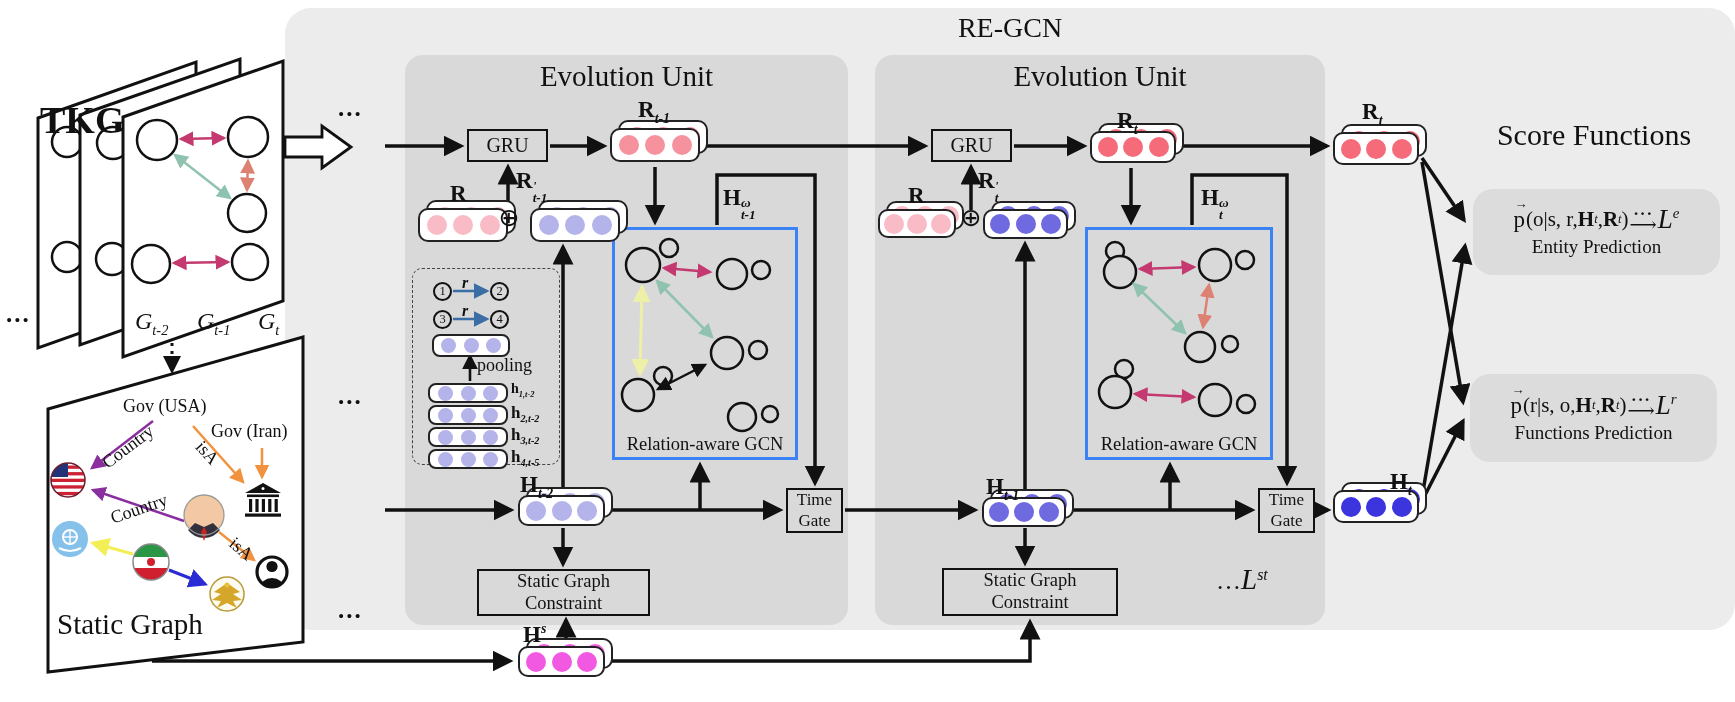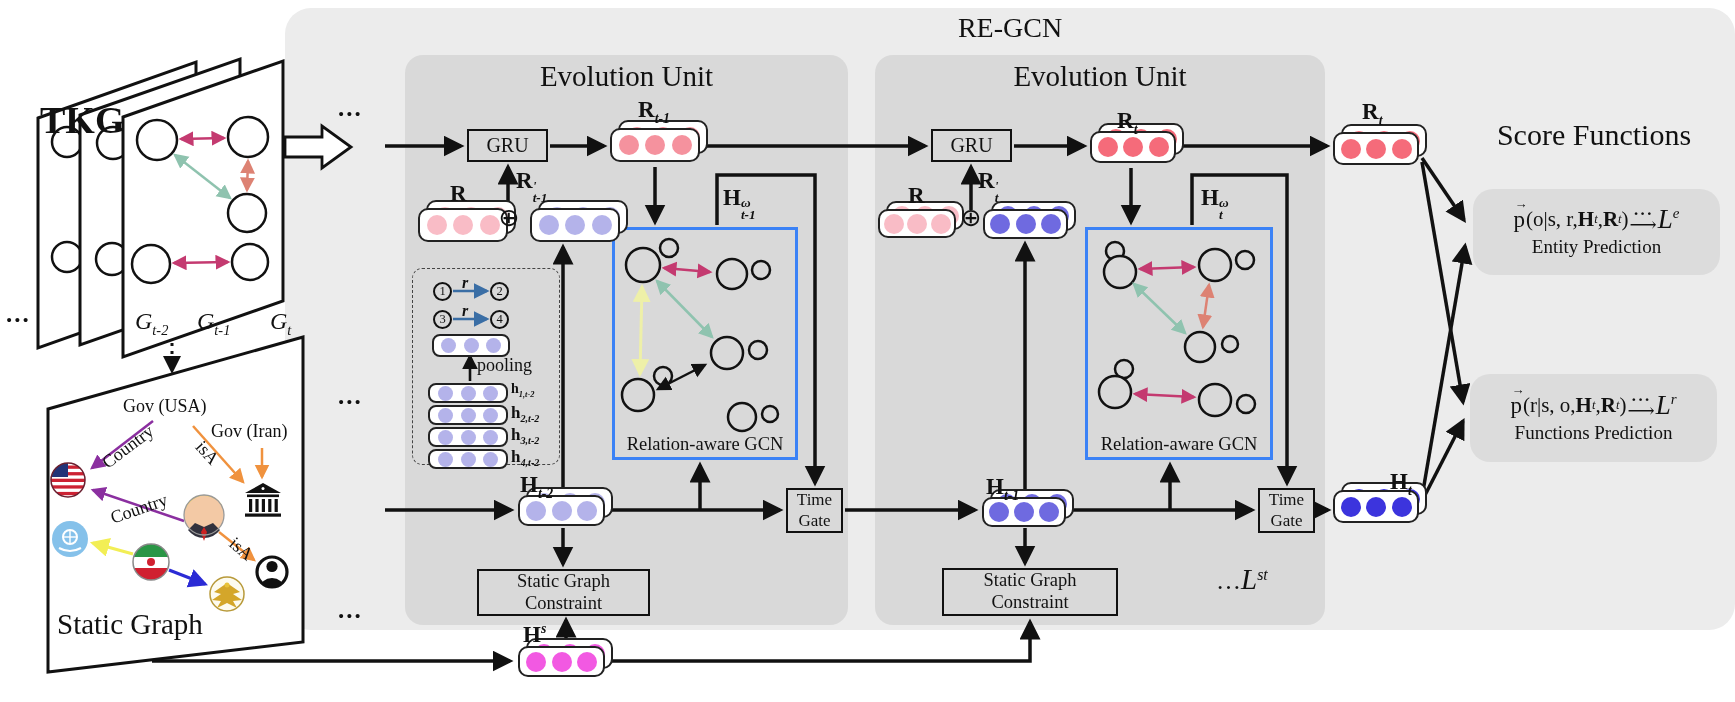--- a/index.html
+++ b/index.html
@@ -510,21 +510,21 @@
   <div class="numcirc" style="left:490px;top:310px;">
       <span>4</span>
     </div>
 
   <div class="t b" style="left:40px;top:50px;font-size:38px;margin-top:48px;">TKG</div>
   <div class="t dots3" style="left:6px;top:300px;">...</div>
   <div class="t it" style="left:135px;top:308px;font-size:24px;">
     <span>G</span><sub class="m">t-2</sub></div>
   <div class="t it" style="left:197px;top:308px;font-size:24px;">
     <span>G</span><sub class="m">t-1</sub></div>
-  <div class="t it" style="left:258px;top:308px;font-size:24px;margin-left:12px;">
+  <div class="t it" style="left:258px;top:308px;font-size:24px;">
     <span>G</span><sub class="m">t</sub></div>
 
   <div class="t" style="left:123px;top:396px;font-size:18px;">Gov (USA)</div>
   <div class="t" style="left:211px;top:421px;font-size:18px;">Gov (Iran)</div>
   <div class="t rot" style="left:128px;top:447px;font-size:18px;transform:translate(-50%,-50%) rotate(-37deg);">Country</div>
   <div class="t rot" style="left:207px;top:453px;font-size:18px;transform:translate(-50%,-50%) rotate(48deg);">isA</div>
   <div class="t rot" style="left:139px;top:509px;font-size:18px;transform:translate(-50%,-50%) rotate(-19deg);">Country</div>
   <div class="t rot" style="left:241px;top:549px;font-size:18px;transform:translate(-50%,-50%) rotate(40deg);">isA</div>
   <div class="t" style="left:57px;top:608px;font-size:29px;">Static Graph</div>
 
@@ -548,21 +548,21 @@
   <div class="t b it" style="left:462px;top:274px;font-size:16px;">r</div>
   <div class="t b it" style="left:462px;top:302px;font-size:16px;">r</div>
   <div class="t" style="left:477px;top:355px;font-size:18px;">pooling</div>
   <div class="t b" style="left:511px;top:381px;font-size:14px;">
     <span>h</span><sub class="m">1,t-2</sub></div>
   <div class="t b" style="left:511px;top:403px;font-size:17px;">
     <span>h</span><sub class="m">2,t-2</sub></div>
   <div class="t b" style="left:511px;top:425px;font-size:17px;">
     <span>h</span><sub class="m">3,t-2</sub></div>
   <div class="t b" style="left:511px;top:447px;font-size:17px;">
-    <span>h</span><sub class="m">4,t-2</sub></div>
+    <span>h</span><sub class="m">4,t-5</sub></div>
   <div class="t b" style="left:520px;top:472px;font-size:23px;">
     <span>H</span><sub class="m">t-2</sub></div>
   <div class="t b" style="left:723px;top:185px;font-size:23px;z-index:5;">
     <span>H</span><span class="stack">
         <span>ω</span>
         <span>t-1</span>
       </span></div>
   <div class="t b" style="left:523px;top:621px;font-size:23px;">
     <span>H</span><sup class="m">s</sup></div>
 

